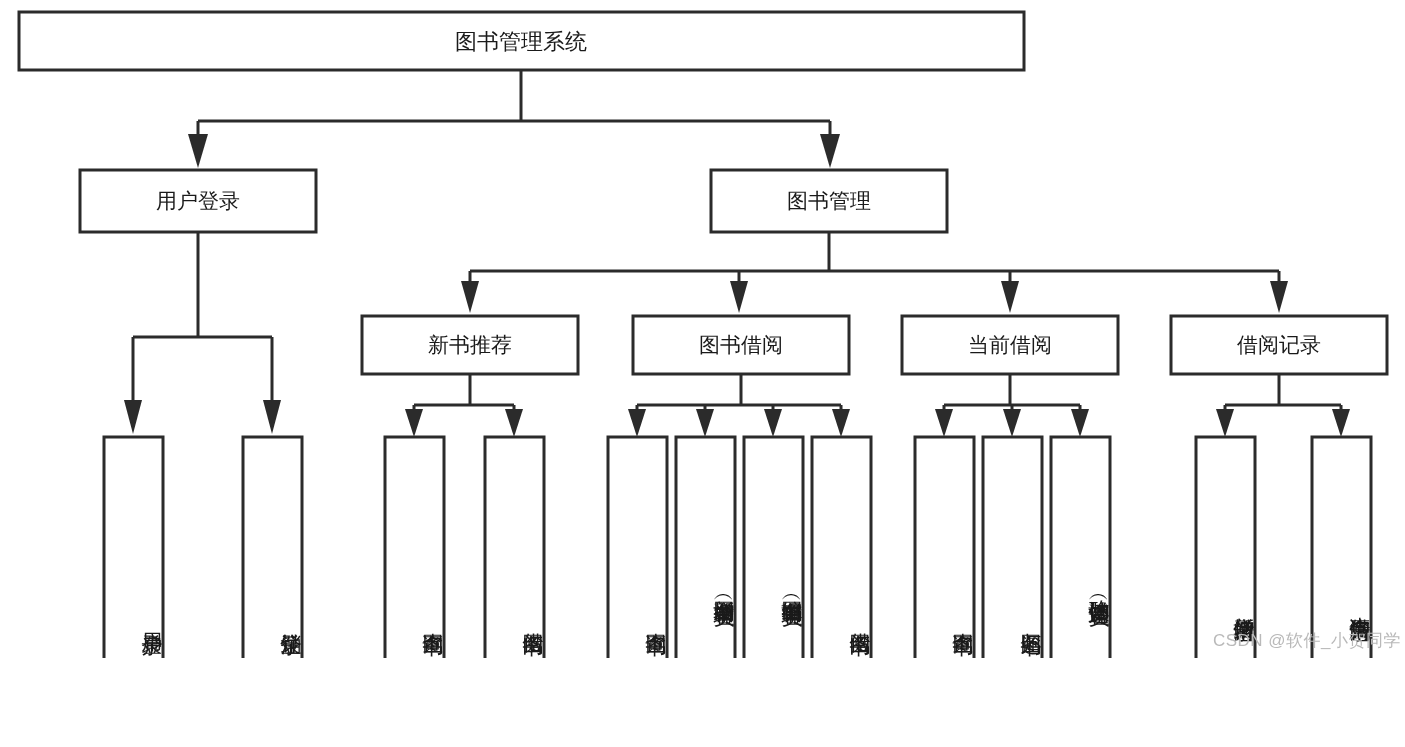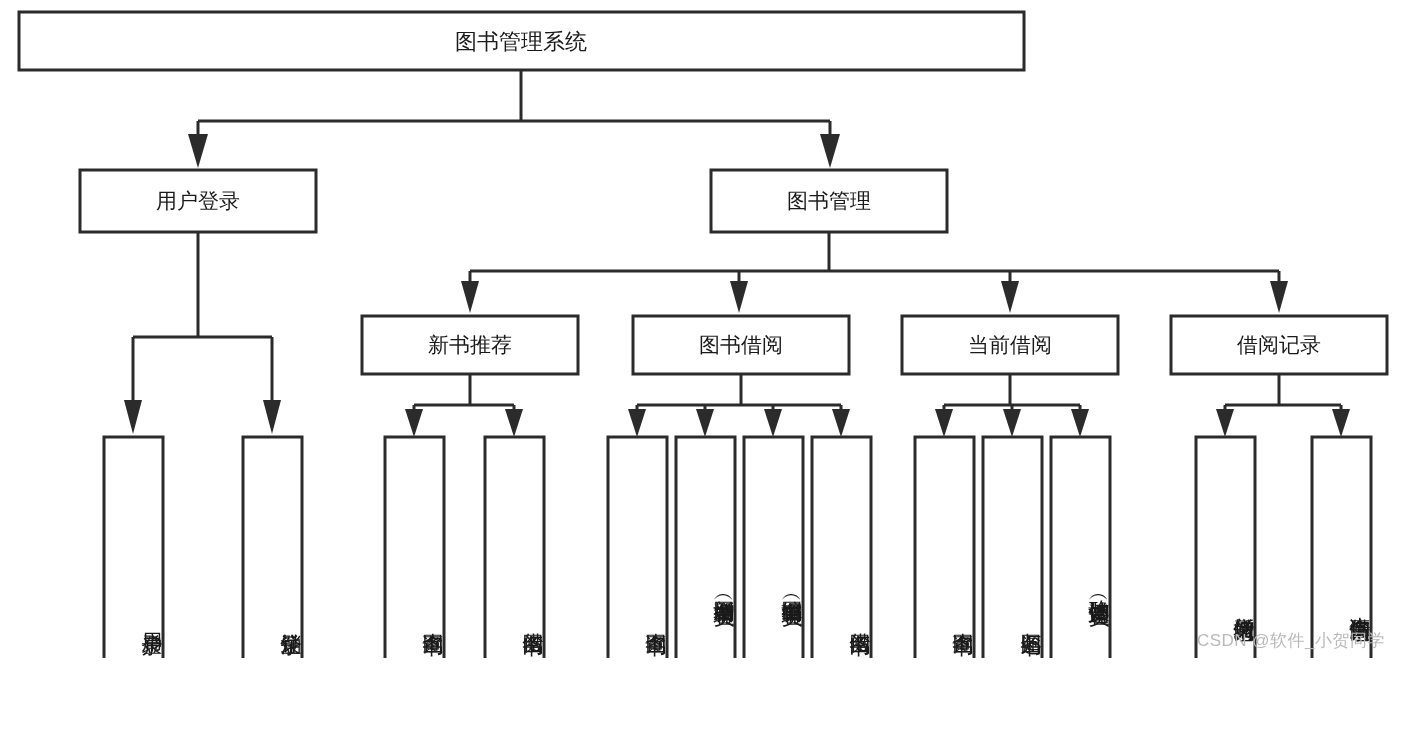--- a/index.html
+++ b/index.html
@@ -66,21 +66,21 @@
     color: #1a1a1a;
     letter-spacing: 1px;
     display: flex;
     align-items: flex-start;
     justify-content: center;
     white-space: nowrap;
     pointer-events: none;
   }
   .watermark {
     position: absolute;
-    right: 20px;
+    right: 4px;
     bottom: 6px;
     font-family: "Liberation Sans", "DejaVu Sans", sans-serif;
     font-size: 17px;
     color: #b9b9b9;
     white-space: nowrap;
     letter-spacing: 0.5px;
   }
 </style>
 </head>
 <body>

